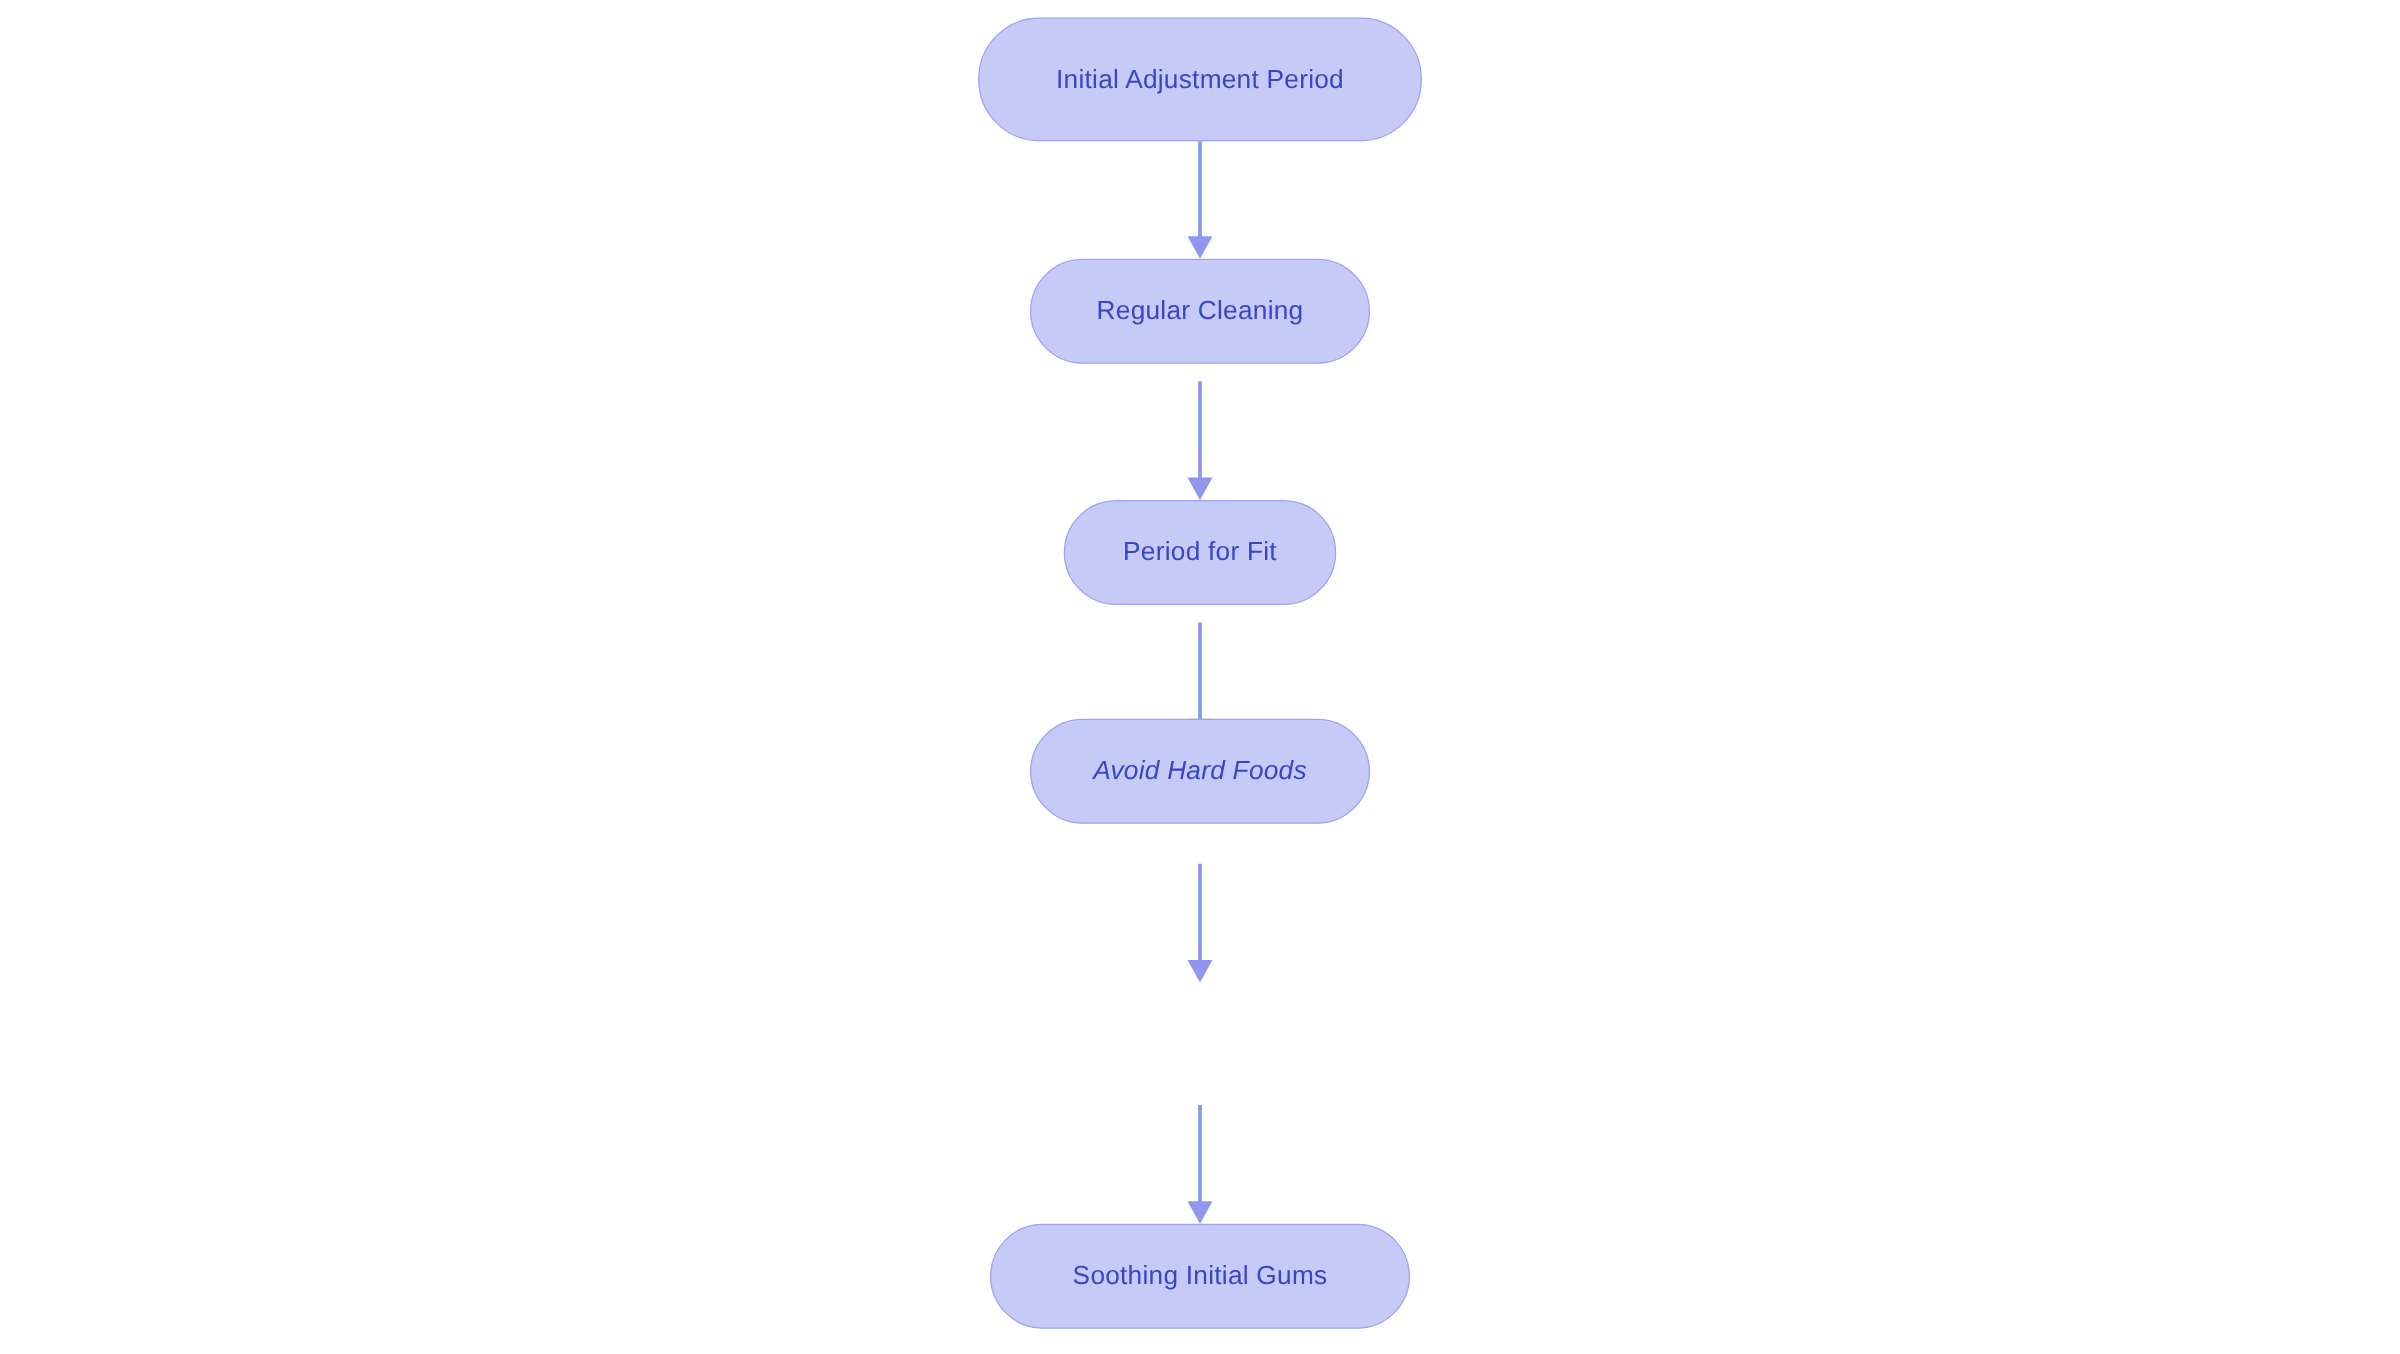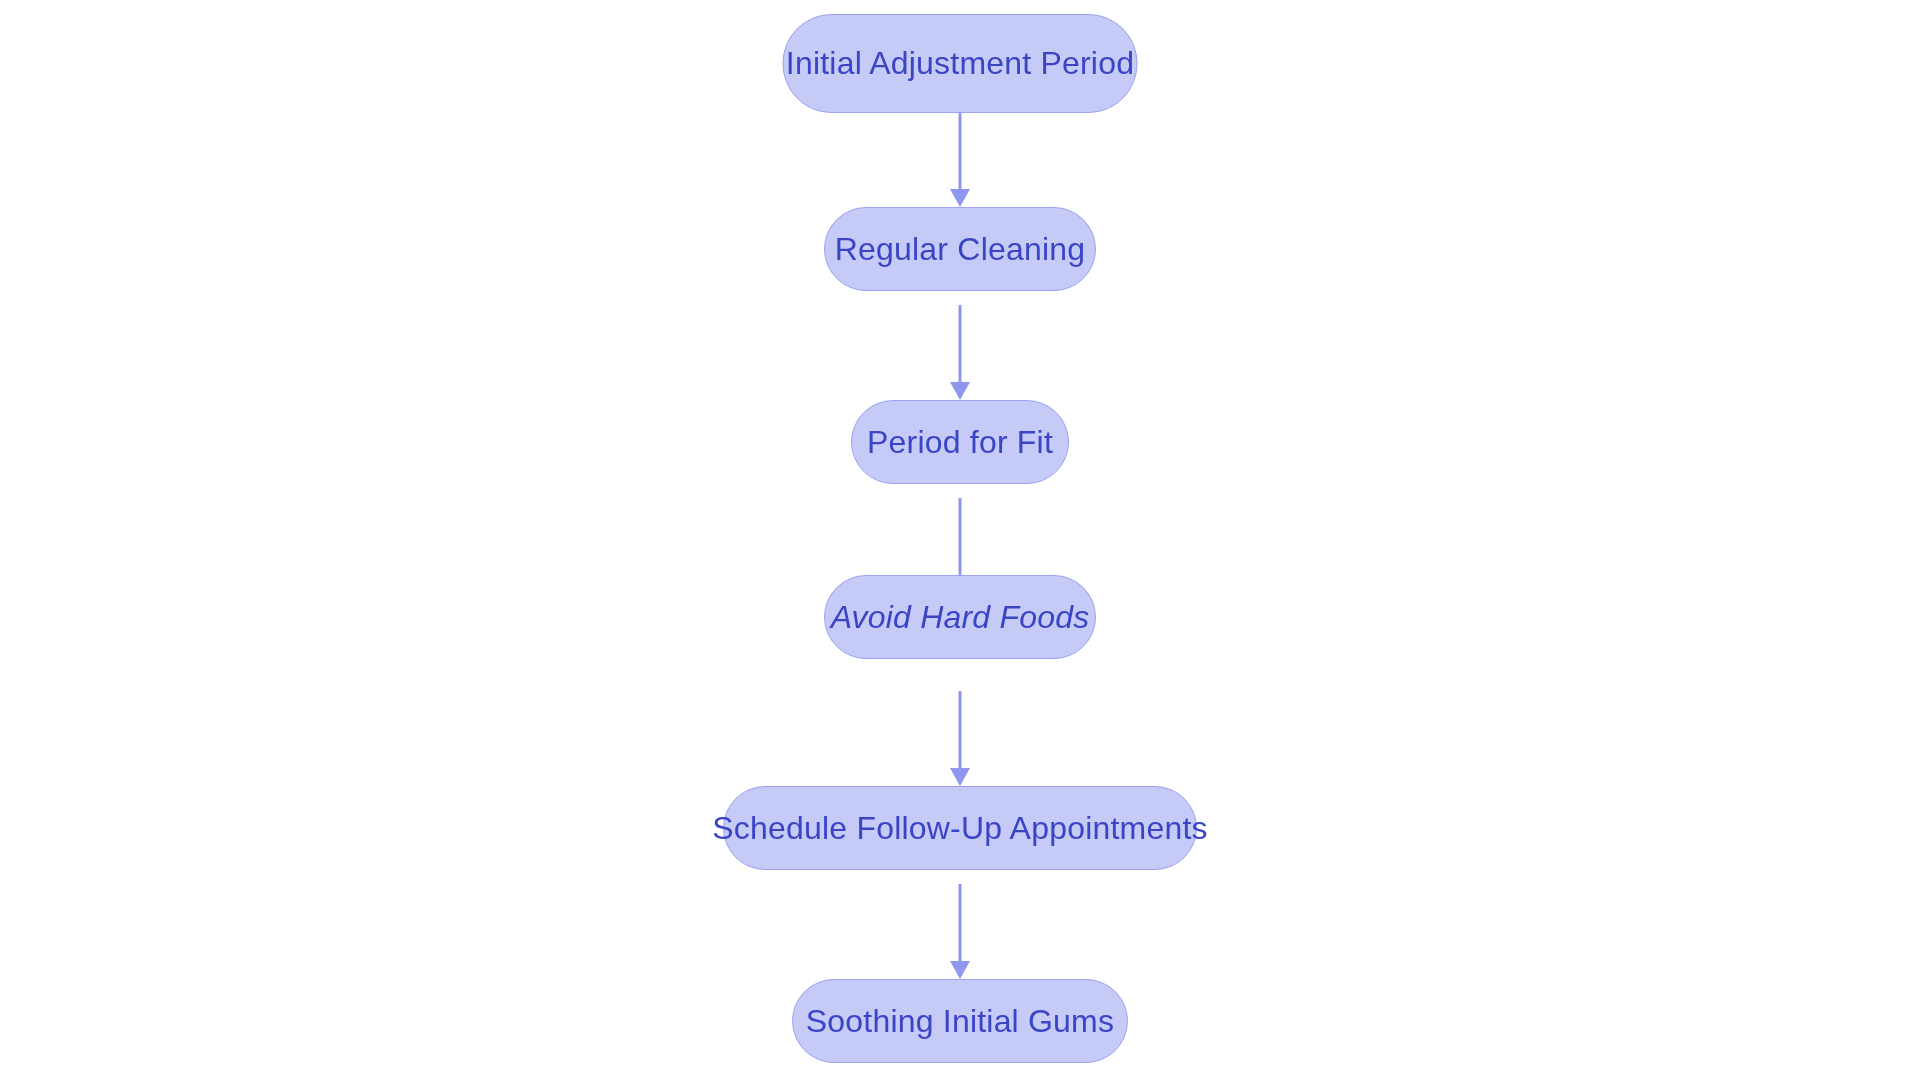--- a/index.html
+++ b/index.html
@@ -23,21 +23,21 @@
     border-radius: 49px;
     background: var(--node-fill, #c6caf7);
     border: 1.5px solid var(--node-border, #9ba2f0);
     box-sizing: border-box;
     display: flex;
     align-items: center;
     justify-content: center;
   }
   .node-label {
     color: var(--node-text, #3a45c6);
-    font-size: 32px;
+    font-size: 21px;
     font-weight: 400;
     letter-spacing: 0.2px;
     white-space: nowrap;
   }
   .n1 { top: 14px;  width: 355px; height: 99px; }
   .n2 { top: 207px; width: 272px; }
   .n3 { top: 400px; width: 218px; }
   .n4 { top: 575px; width: 272px; font-style: italic; }
   .n5 { top: 786px; width: 474px; }
   .n6 { top: 979px; width: 336px; }
@@ -107,23 +107,20 @@
 
   <div class="node n4">
     <span class="node-label">Avoid Hard Foods</span>
   </div>
 
   <div class="arrow a4">
     <div class="arrow-line"></div>
     <div class="arrow-head"></div>
   </div>
 
-  <div class="node n5">
-    <span class="node-label">Schedule Follow-Up Appointments</span>
-  </div>
 
   <div class="arrow a5">
     <div class="arrow-line"></div>
     <div class="arrow-head"></div>
   </div>
 
   <div class="node n6">
     <span class="node-label">Soothing Initial Gums</span>
   </div>
 

